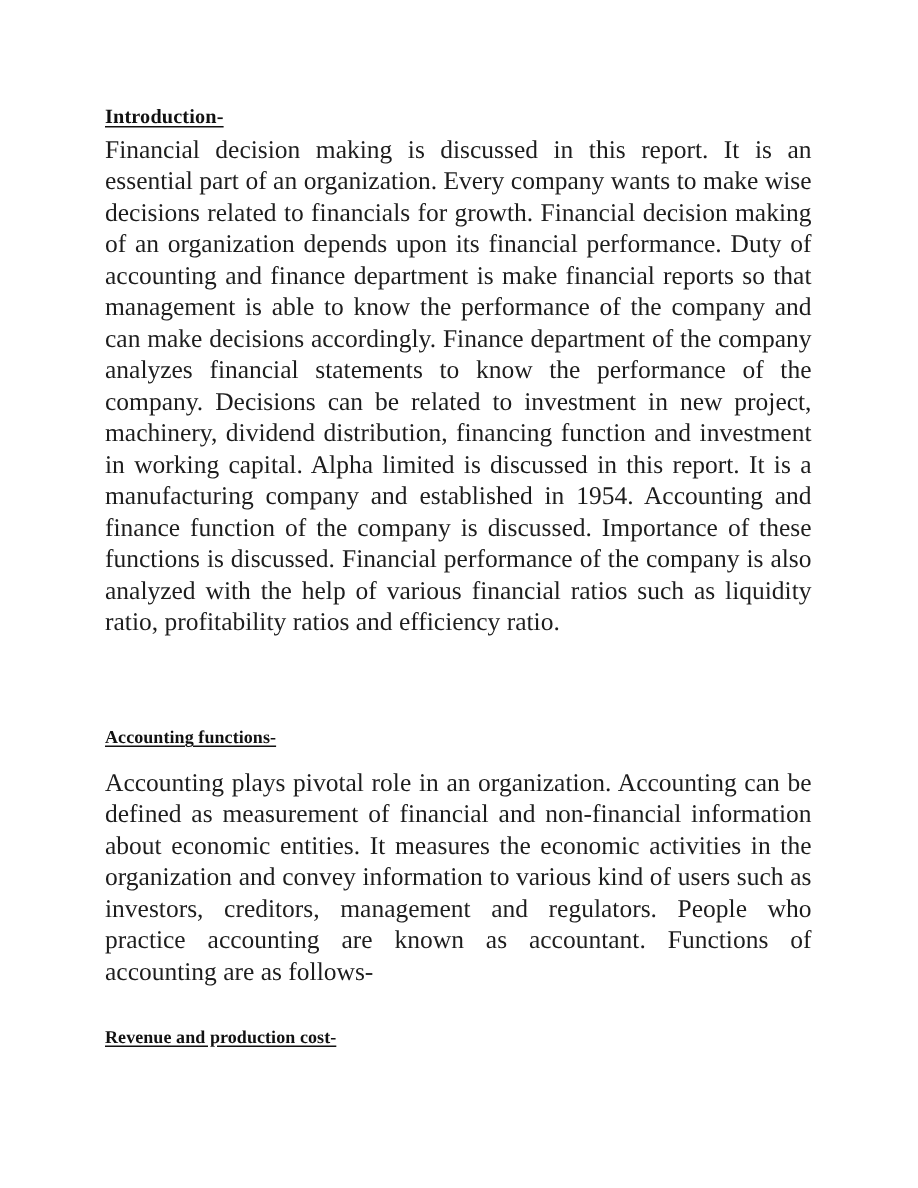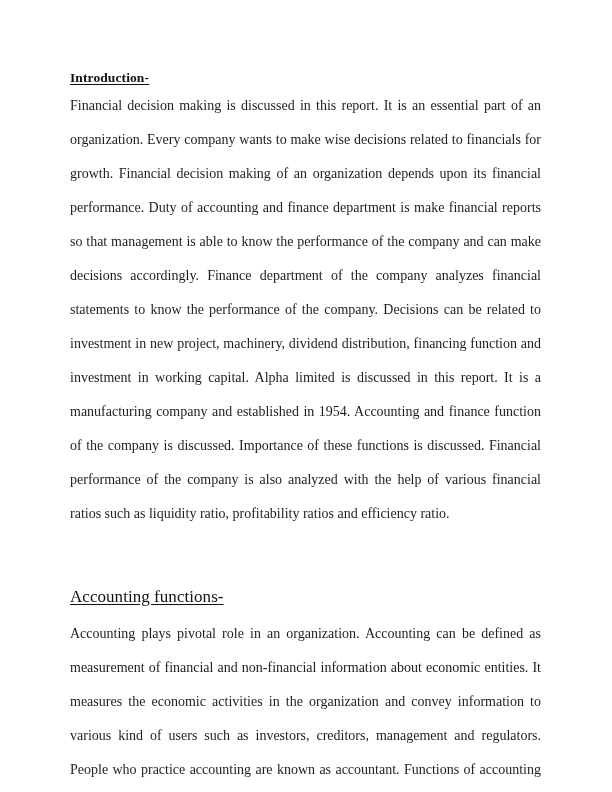--- a/index.html
+++ b/index.html
@@ -31,32 +31,32 @@
     font-size: 13.5px;
     font-weight: bold;
     text-decoration: underline;
     text-underline-offset: 2px;
     line-height: 20px;
     letter-spacing: 0.1px;
     margin: 0 0 1px 0;
     color: #111111;
   }
   .sub-heading {
-    font-size: 17px;
-    font-weight: normal;
+    font-size: 12px;
+    font-weight: bold;
     text-decoration: underline;
     text-underline-offset: 2px;
     line-height: 22px;
     letter-spacing: 0.05px;
     margin: 0;
     color: #111111;
   }
   .body-text {
-    font-size: 14px;
-    line-height: 34px;
+    font-size: 17px;
+    line-height: 21px;
     text-align: justify;
     text-justify: inter-word;
     margin: 0;
     color: #1d1d1d;
     hyphens: none;
   }
   .gap-section {
     height: 33px;
   }
   .gap-para {
@@ -83,18 +83,19 @@
     <div class="gap-para"></div>
 
     <h2 class="sub-heading">Accounting functions-</h2>
 
     <div class="gap-small"></div>
 
     <p class="body-text">Accounting plays pivotal role in an organization. Accounting can be defined as measurement of financial and non-financial information about economic entities. It measures the economic activities in the organization and convey information to various kind of users such as investors, creditors, management and regulators. People who practice accounting are known as accountant. Functions of accounting are as follows-</p>
 
     <div class="gap-para"></div>
 
+    <h2 class="sub-heading">Revenue and production cost-</h2>
 
     <div class="gap-small"></div>
 
 
   </div>
 </div>
 
 </body></html>

